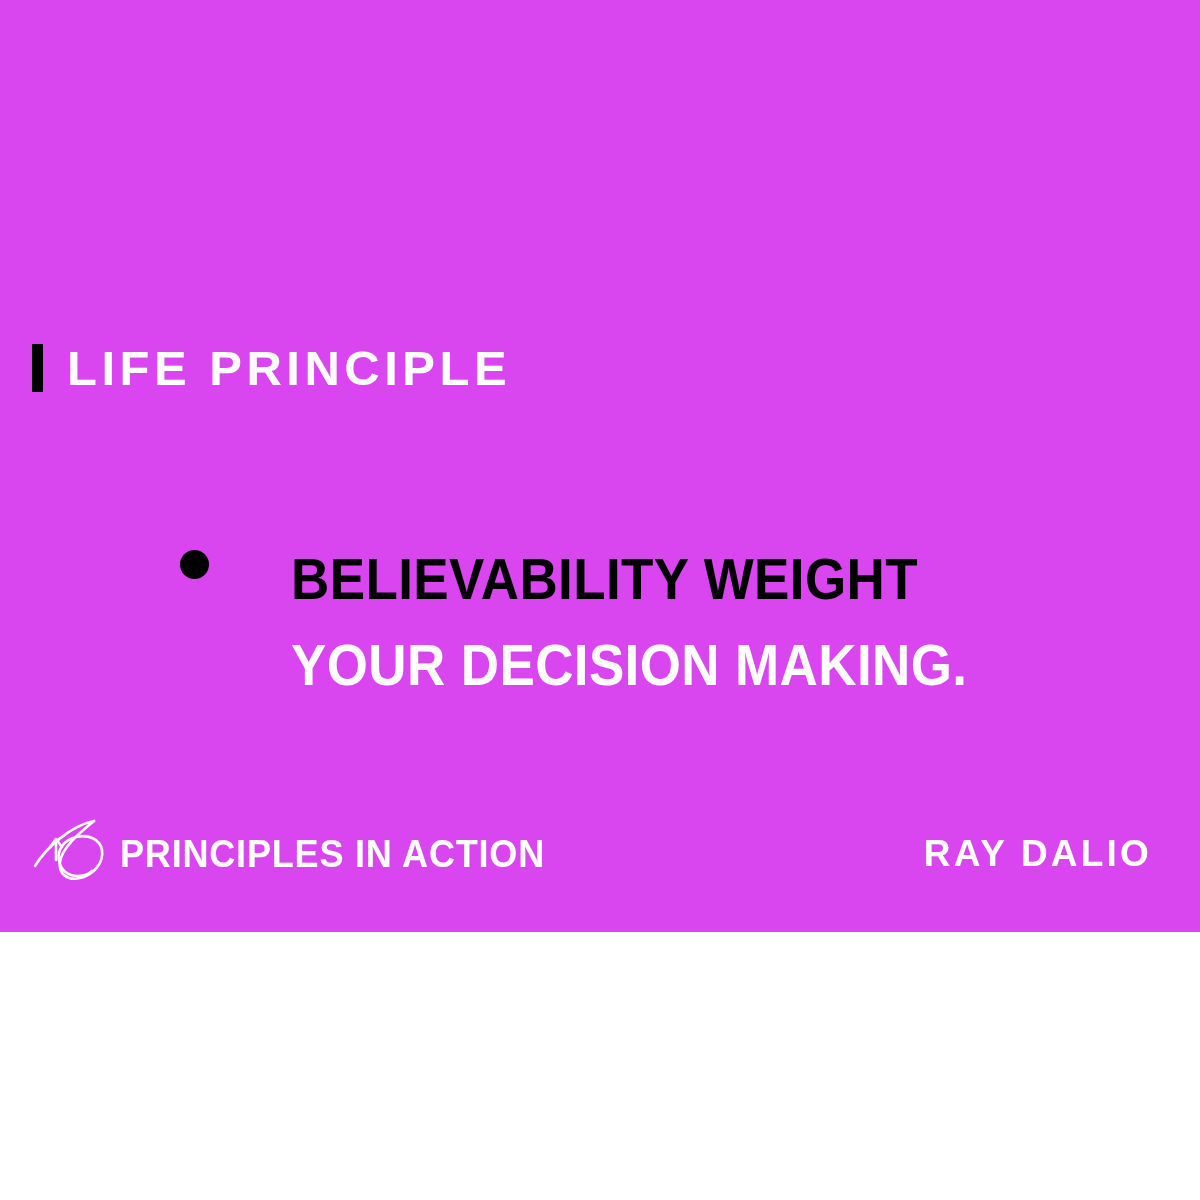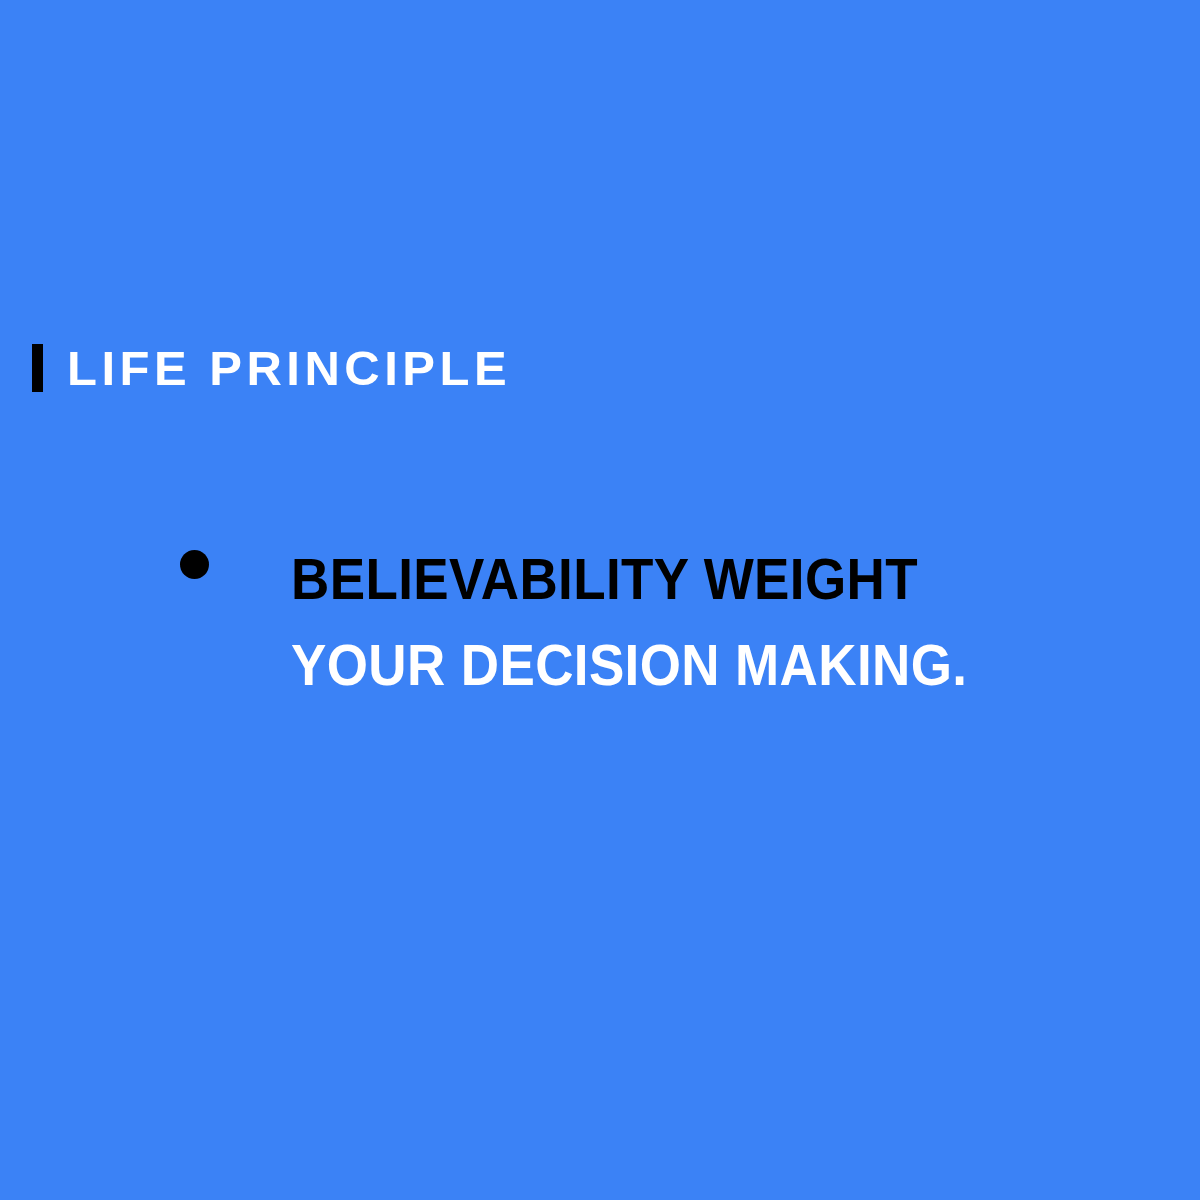--- a/index.html
+++ b/index.html
@@ -9,22 +9,22 @@
   body {
     width: 1200px;
     height: 1200px;
     overflow: hidden;
     font-family: "Liberation Sans", sans-serif;
   }
 
   #card {
     position: relative;
     width: 1200px;
-    height: 1200px;
-    background: #3b82f6;
+    height: 932px;
+    background: #d946ef;
     overflow: hidden;
   }
 
   
   .eyebrow {
     position: absolute;
     left: 32px;
     top: 344px;
     display: flex;
     align-items: center;
@@ -135,14 +135,33 @@
   <div class="statement">
     <div class="statement-row">
       <div class="bullet"></div>
       <div class="statement-lines">
         <div class="statement-line line-dark">BELIEVABILITY WEIGHT</div>
         <div class="statement-line line-light">YOUR DECISION MAKING.</div>
       </div>
     </div>
   </div>
 
+  <div class="footer">
+
+    <div class="brand">
+      <svg class="brand-logo" viewBox="0 0 86 72">
+        <g fill="none" stroke="#ffffff" stroke-width="2.6" stroke-linecap="round" stroke-linejoin="round">
+          <path d="M3 48 C 14 30, 38 8, 62 3"></path>
+          <path d="M62 3 C 46 16, 30 30, 28 44 C 26 56, 36 63, 48 60
+                   C 62 57, 72 44, 70 32 C 68 21, 56 16, 44 19
+                   C 32 22, 25 32, 27 42"></path>
+          <path d="M27 42 C 28 52, 36 58, 46 58 C 52 58, 57 56, 60 53"></path>
+          <path d="M24 22 L 24 42"></path>
+          <path d="M18 29 L 24 21 L 30 29"></path>
+        </g>
+      </svg>
+      <div class="brand-name">PRINCIPLES IN ACTION</div>
+    </div>
+
+    <div class="author">RAY DALIO</div>
+  </div>
 
 </div>
 
 </body></html>

